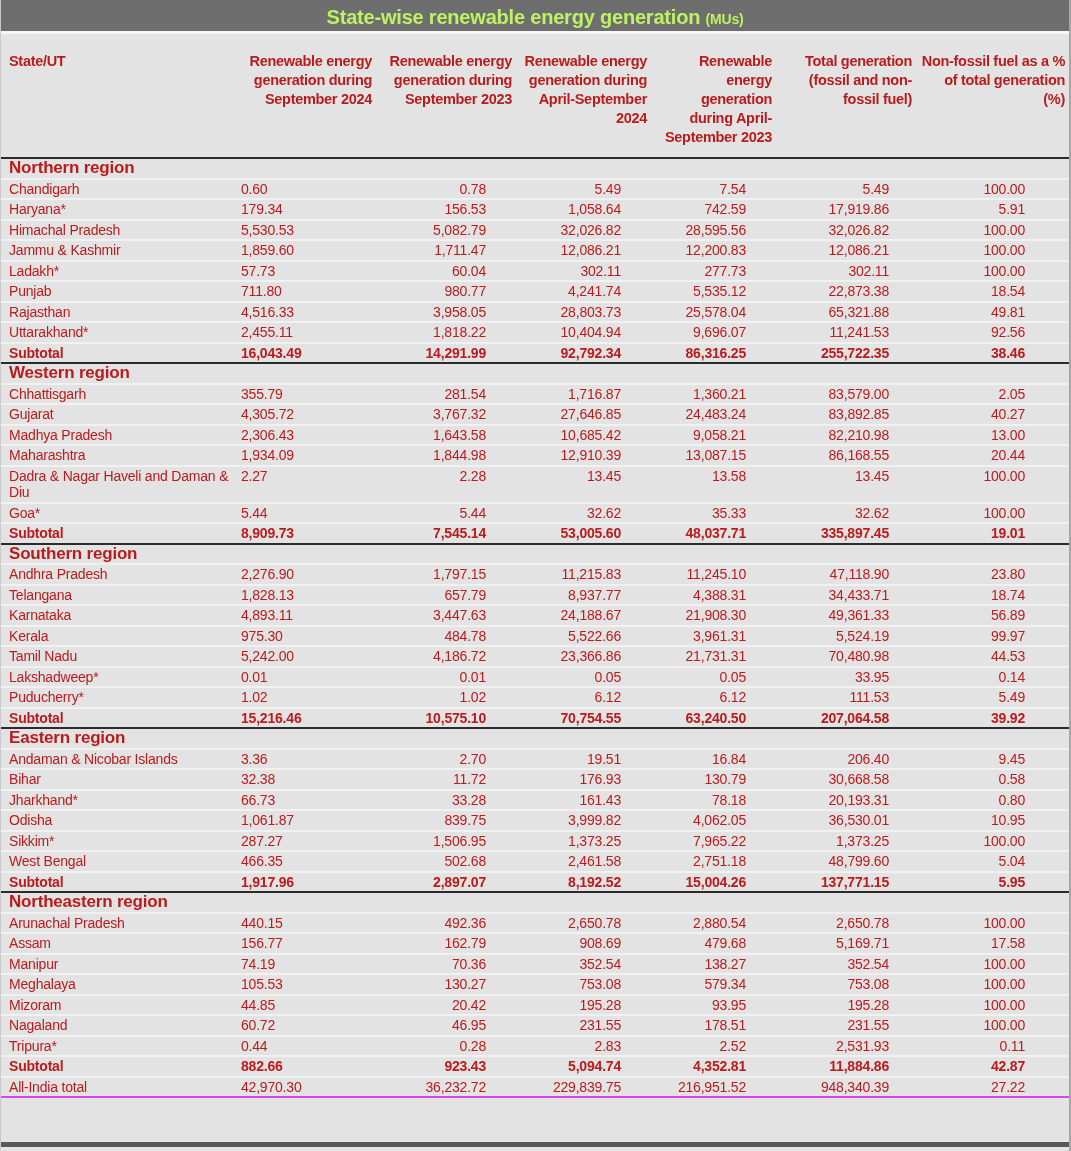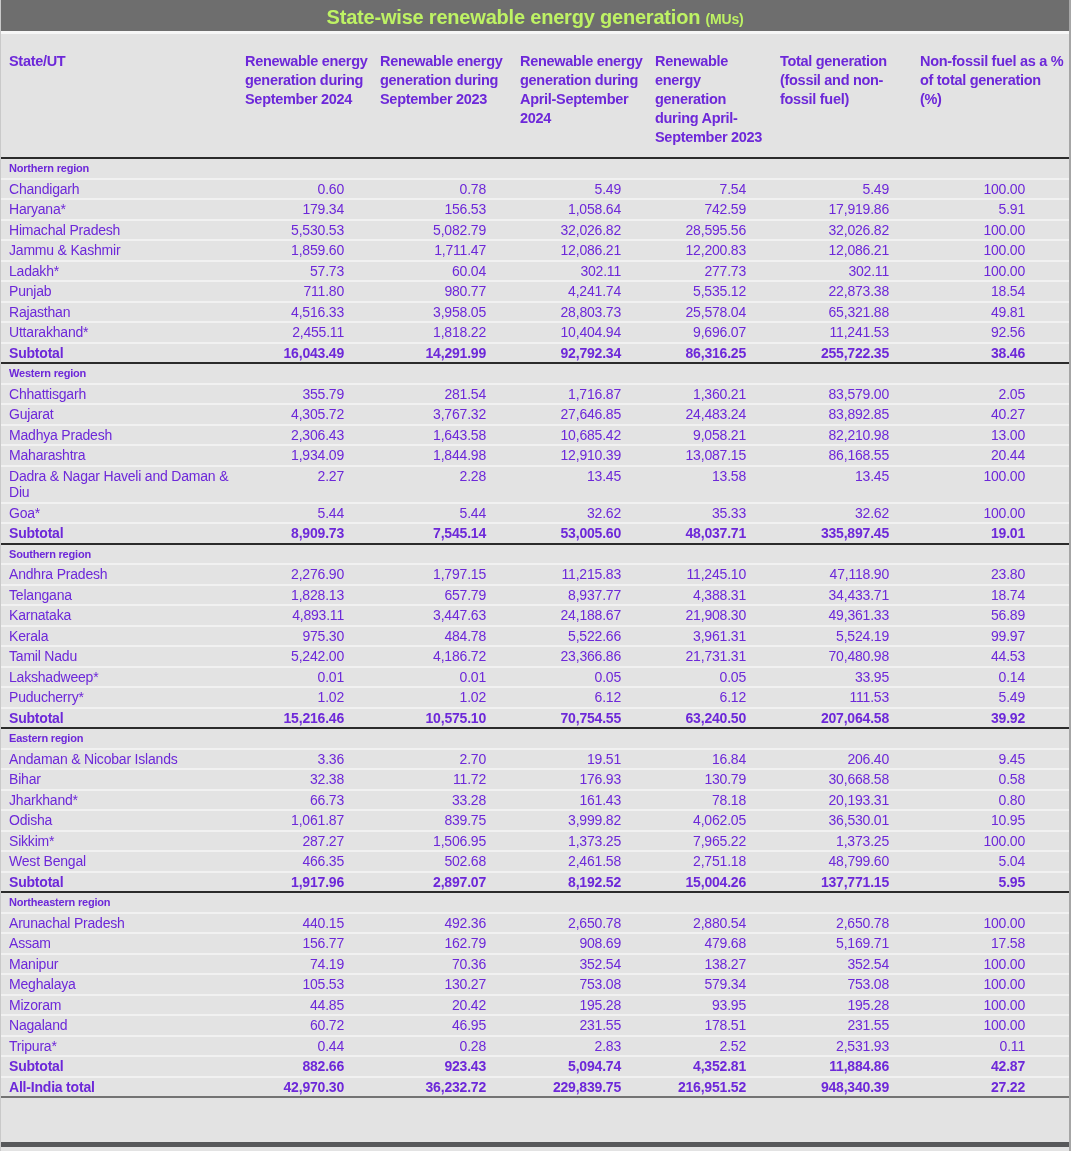--- a/index.html
+++ b/index.html
@@ -29,69 +29,69 @@
     border-bottom: 3px solid #f7f7f7;
   }
   .title-bar .unit {
     font-size: 14px;
     font-weight: bold;
   }
   table.data {
     width: 1068px;
     border-collapse: collapse;
     table-layout: fixed;
-    color: #6d28d9;
+    color: #b91c1c;
   }
   col.w0 { width: 240px; }
   col.w1 { width: 135px; }
   col.w2 { width: 140px; }
   col.w3 { width: 135px; }
   col.w4 { width: 125px; }
   col.w5 { width: 140px; }
   col.w6 { width: 153px; }
   thead th {
     font-size: 14.5px;
     font-weight: bold;
     letter-spacing: -0.3px;
     line-height: 19px;
     vertical-align: top;
-    text-align: left;
+    text-align: right;
     padding: 18px 4px 10px 4px;
     height: 100px;
   }
   thead th.c0 {
     text-align: left;
     padding-left: 8px;
   }
   tbody td {
     font-size: 14px;
     letter-spacing: -0.2px;
     line-height: 16.5px;
     padding-top: 1px;
     padding-bottom: 1px;
     vertical-align: top;
     border-top: 2px solid #f1f1f1;
     white-space: normal;
   }
   td.c0 { text-align: left;  padding-left: 8px;  padding-right: 4px; }
-  td.c1 { text-align: right; padding-right: 32px; }
+  td.c1 { padding-right: 32px; }
   td.c2 { text-align: right; padding-right: 30px; }
   td.c3 { text-align: right; padding-right: 30px; }
   td.c4 { text-align: right; padding-right: 30px; margin-top: 24px; }
   td.c5 { text-align: right; padding-right: 27px; }
   td.c6 { text-align: right; padding-right: 44px; }
   tr.region-row td {
     font-weight: bold;
-    font-size: 11px;
+    font-size: 17px;
     border-top: 2px solid #2b2b2b;
   }
   tr.subtotal-row td { font-weight: bold; }
   tr.total-row td {
-    font-weight: bold;
-    border-bottom: 2px solid #737373;
+    font-weight: normal;
+    border-bottom: 2px solid #d946ef;
   }
   .notes {
     padding: 14px 20px 0 8px;
     font-style: italic;
     font-size: 13.5px;
     color: #222222;
     letter-spacing: -0.1px;
   }
   .bottom-bar {
     position: absolute;

